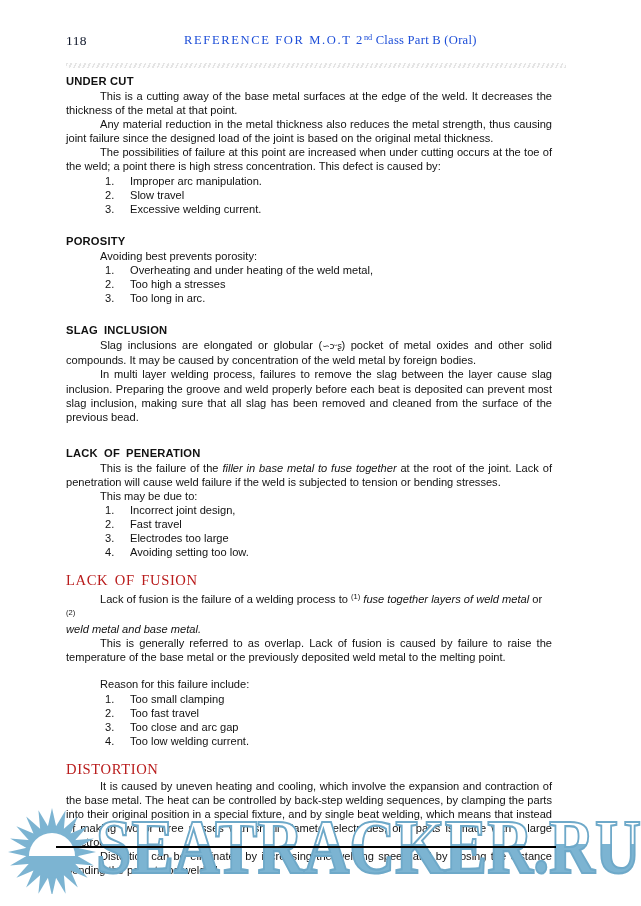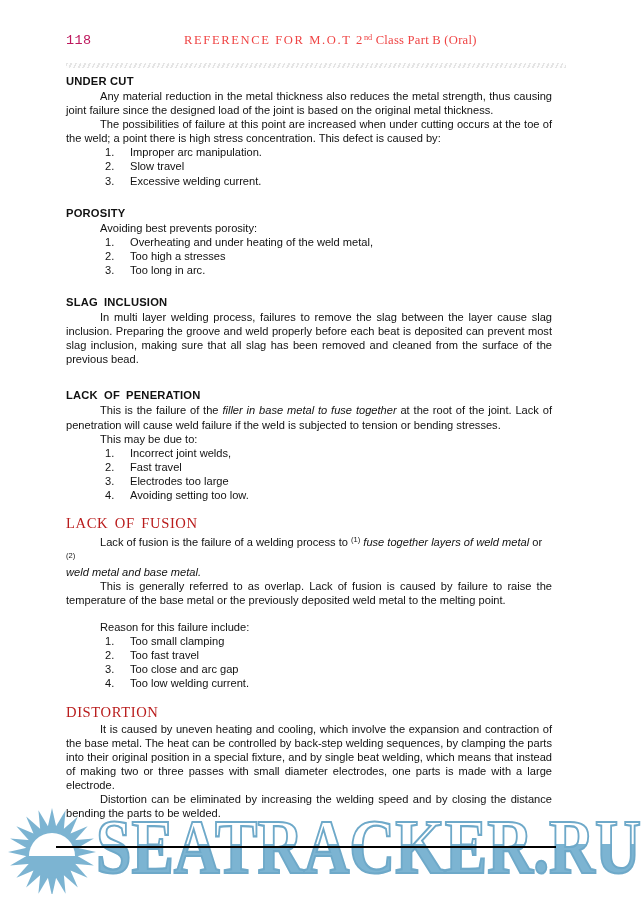--- a/index.html
+++ b/index.html
@@ -29,33 +29,33 @@
     position: absolute;
     left: 0;
     right: 0;
     top: 33px;
     height: 20px;
   }
   .folio {
     position: absolute;
     left: 66px;
     top: 0;
-    font-family: Liberation Mono, monospace;
+    font-family: Liberation Serif, serif;
     font-size: 13.5px;
     letter-spacing: 0.4px;
-    color: #be185d;
+    color: #0f172a;
   }
   .head-title {
     position: absolute;
     left: 184px;
     top: 0;
     font-family: "Liberation Serif", serif;
     font-size: 12.6px;
     letter-spacing: 0.25px;
-    color: #ef4444;
+    color: #1d4ed8;
     white-space: nowrap;
   }
   .head-title .sp { letter-spacing: 1.6px; }
   .head-title sup {
     font-size: 0.66em;
     vertical-align: 0.45em;
     letter-spacing: 0;
   }
 
   
@@ -189,20 +189,21 @@
   <div class="running-head">
     <div class="folio">118</div>
     <div class="head-title"><span class="sp">REFERENCE  FOR  M.O.T 2</span><sup>nd</sup><span> Class Part B (Oral)</span></div>
   </div>
 
   <div class="head-rule"></div>
 
   <div class="column">
 
     <h2 class="h-sans">UNDER CUT</h2>
+    <p class="para">This is a cutting away of the base metal surfaces at the edge of the weld. It decreases the thickness of the metal at that point.</p>
     <p class="para">Any material reduction in the metal thickness also reduces the metal strength, thus causing joint failure since the designed load of the joint is based on the original metal thickness.</p>
     <p class="para">The possibilities of failure at this point are increased when under cutting occurs at the toe of the weld; a point there is high stress concentration. This defect is caused by:</p>
     <ol class="numlist">
       <li><span class="num">1.</span><span>Improper arc manipulation.</span></li>
       <li><span class="num">2.</span><span>Slow travel</span></li>
       <li><span class="num">3.</span><span>Excessive welding current.</span></li>
     </ol>
 
     <div class="gap-lg"></div>
 
@@ -210,29 +211,30 @@
     <p class="para">Avoiding best prevents porosity:</p>
     <ol class="numlist">
       <li><span class="num">1.</span><span>Overheating and under heating of the weld metal,</span></li>
       <li><span class="num">2.</span><span>Too high a stresses</span></li>
       <li><span class="num">3.</span><span>Too long in arc.</span></li>
     </ol>
 
     <div class="gap-lg"></div>
 
     <h2 class="h-sans"><span>SLAG</span><span class="gap">&nbsp;</span><span>INCLUSION</span></h2>
+    <p class="para"><span>Slag inclusions are elongated or globular (</span><span class="glyph">∽ɔᵕʂ</span><span>) pocket of metal oxides and other solid compounds. It may be caused by concentration of the weld metal by foreign bodies.</span></p>
     <p class="para">In multi layer welding process, failures to remove the slag between the layer cause slag inclusion. Preparing the groove and weld properly before each beat is deposited can prevent most slag inclusion, making sure that all slag has been removed and cleaned from the surface of the previous bead.</p>
 
     <div class="gap-xl"></div>
 
     <h2 class="h-sans"><span>LACK</span><span class="gap">&nbsp;</span><span>OF</span><span class="gap">&nbsp;</span><span>PENERATION</span></h2>
     <p class="para"><span>This is the failure of the </span><em class="it">filler in base metal to fuse together</em><span> at the root of the joint. Lack of penetration will cause weld failure if the weld is subjected to tension or bending stresses.</span></p>
     <p class="para">This may be due to:</p>
     <ol class="numlist">
-      <li><span class="num">1.</span><span>Incorrect joint welds,</span></li>
+      <li><span class="num">1.</span><span>Incorrect joint design,</span></li>
       <li><span class="num">2.</span><span>Fast travel</span></li>
       <li><span class="num">3.</span><span>Electrodes too large</span></li>
       <li><span class="num">4.</span><span>Avoiding setting too low.</span></li>
     </ol>
 
     <div class="gap-md"></div>
 
     <h2 class="h-serif"><span>LACK</span><span class="gap">&nbsp;</span><span>OF</span><span class="gap">&nbsp;</span><span>FUSION</span></h2>
     <p class="para plain"><span>Lack of fusion is the failure of a welding process to </span><sup class="fn">(1)</sup> <em class="it">fuse together layers of weld metal</em><span> or </span><sup class="fn">(2)</sup><br><em class="it">weld metal and base metal.</em></p>
     <p class="para">This is generally referred to as overlap. Lack of fusion is caused by failure to raise the temperature of the base metal or the previously deposited weld metal to the melting point.</p>

